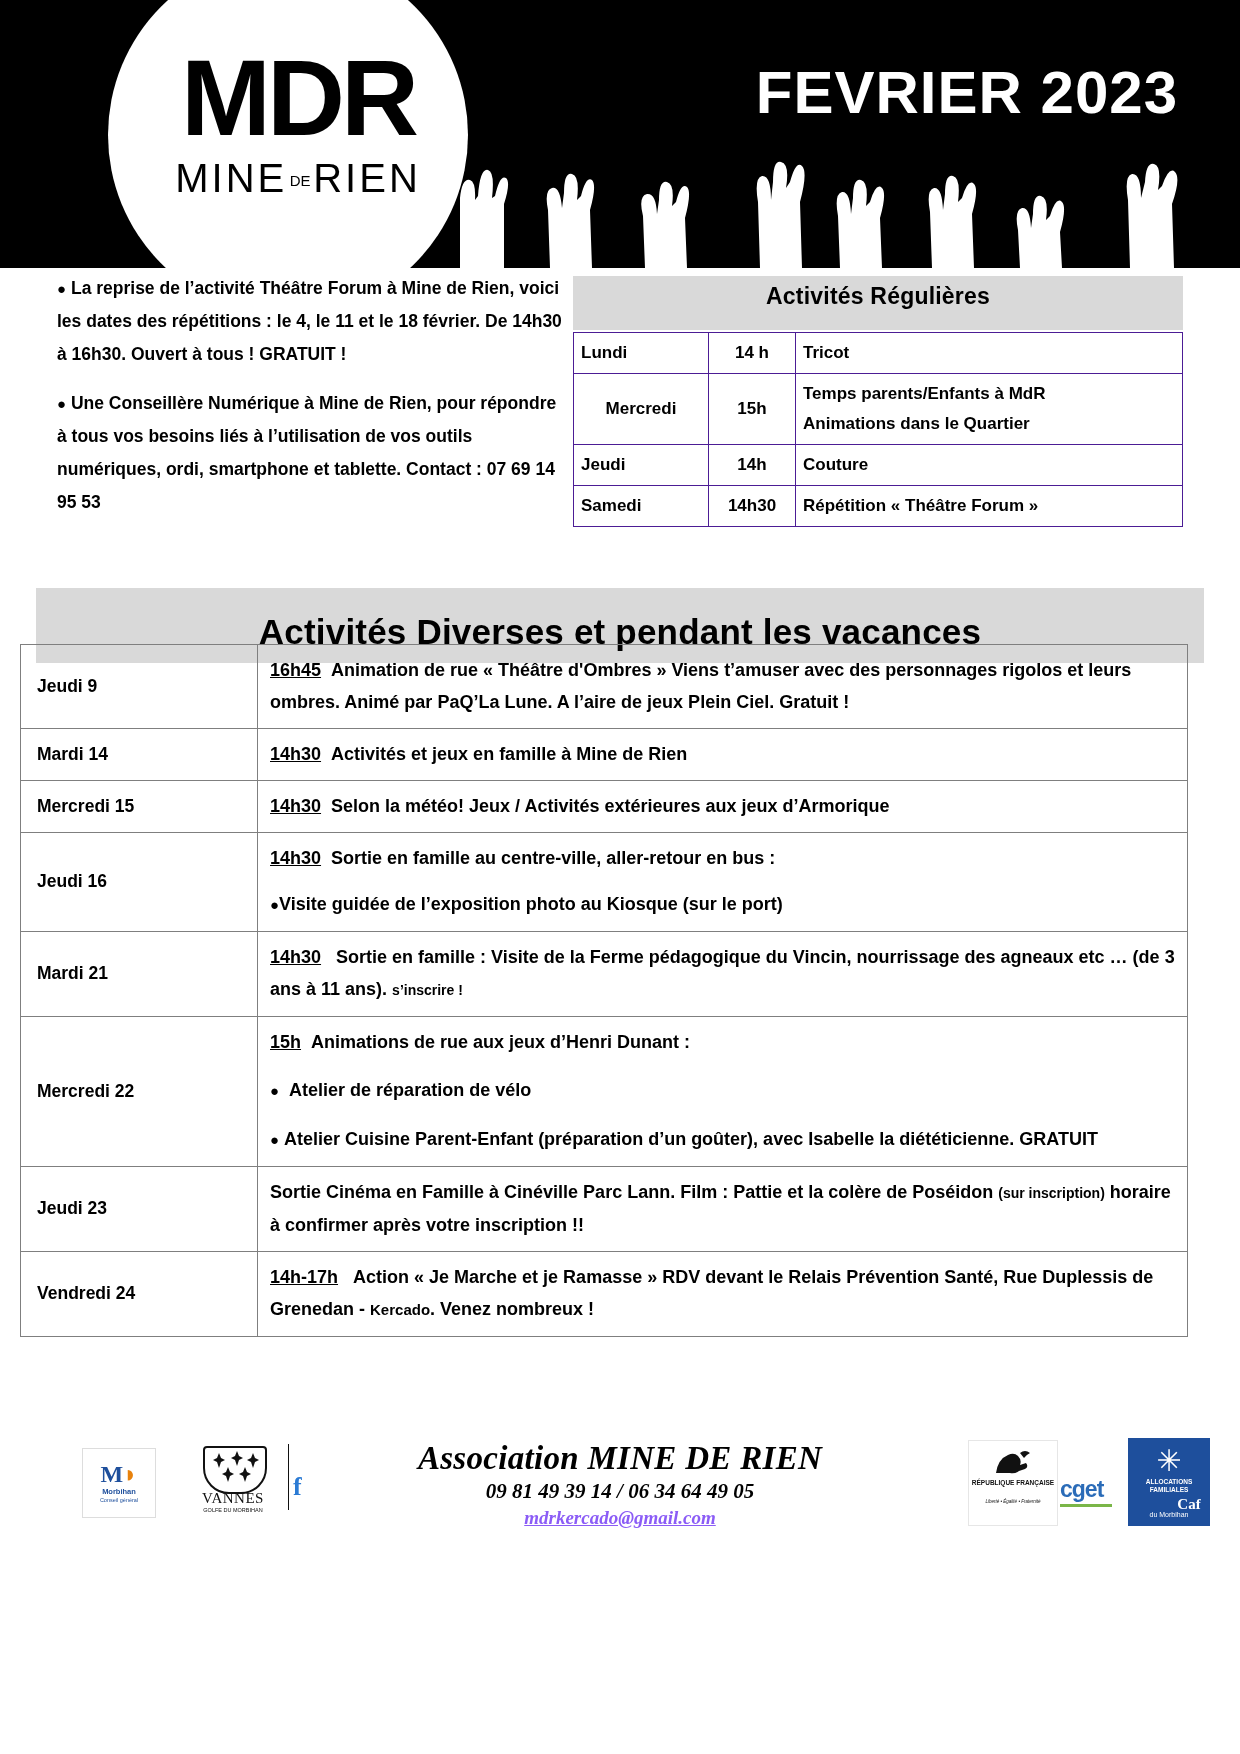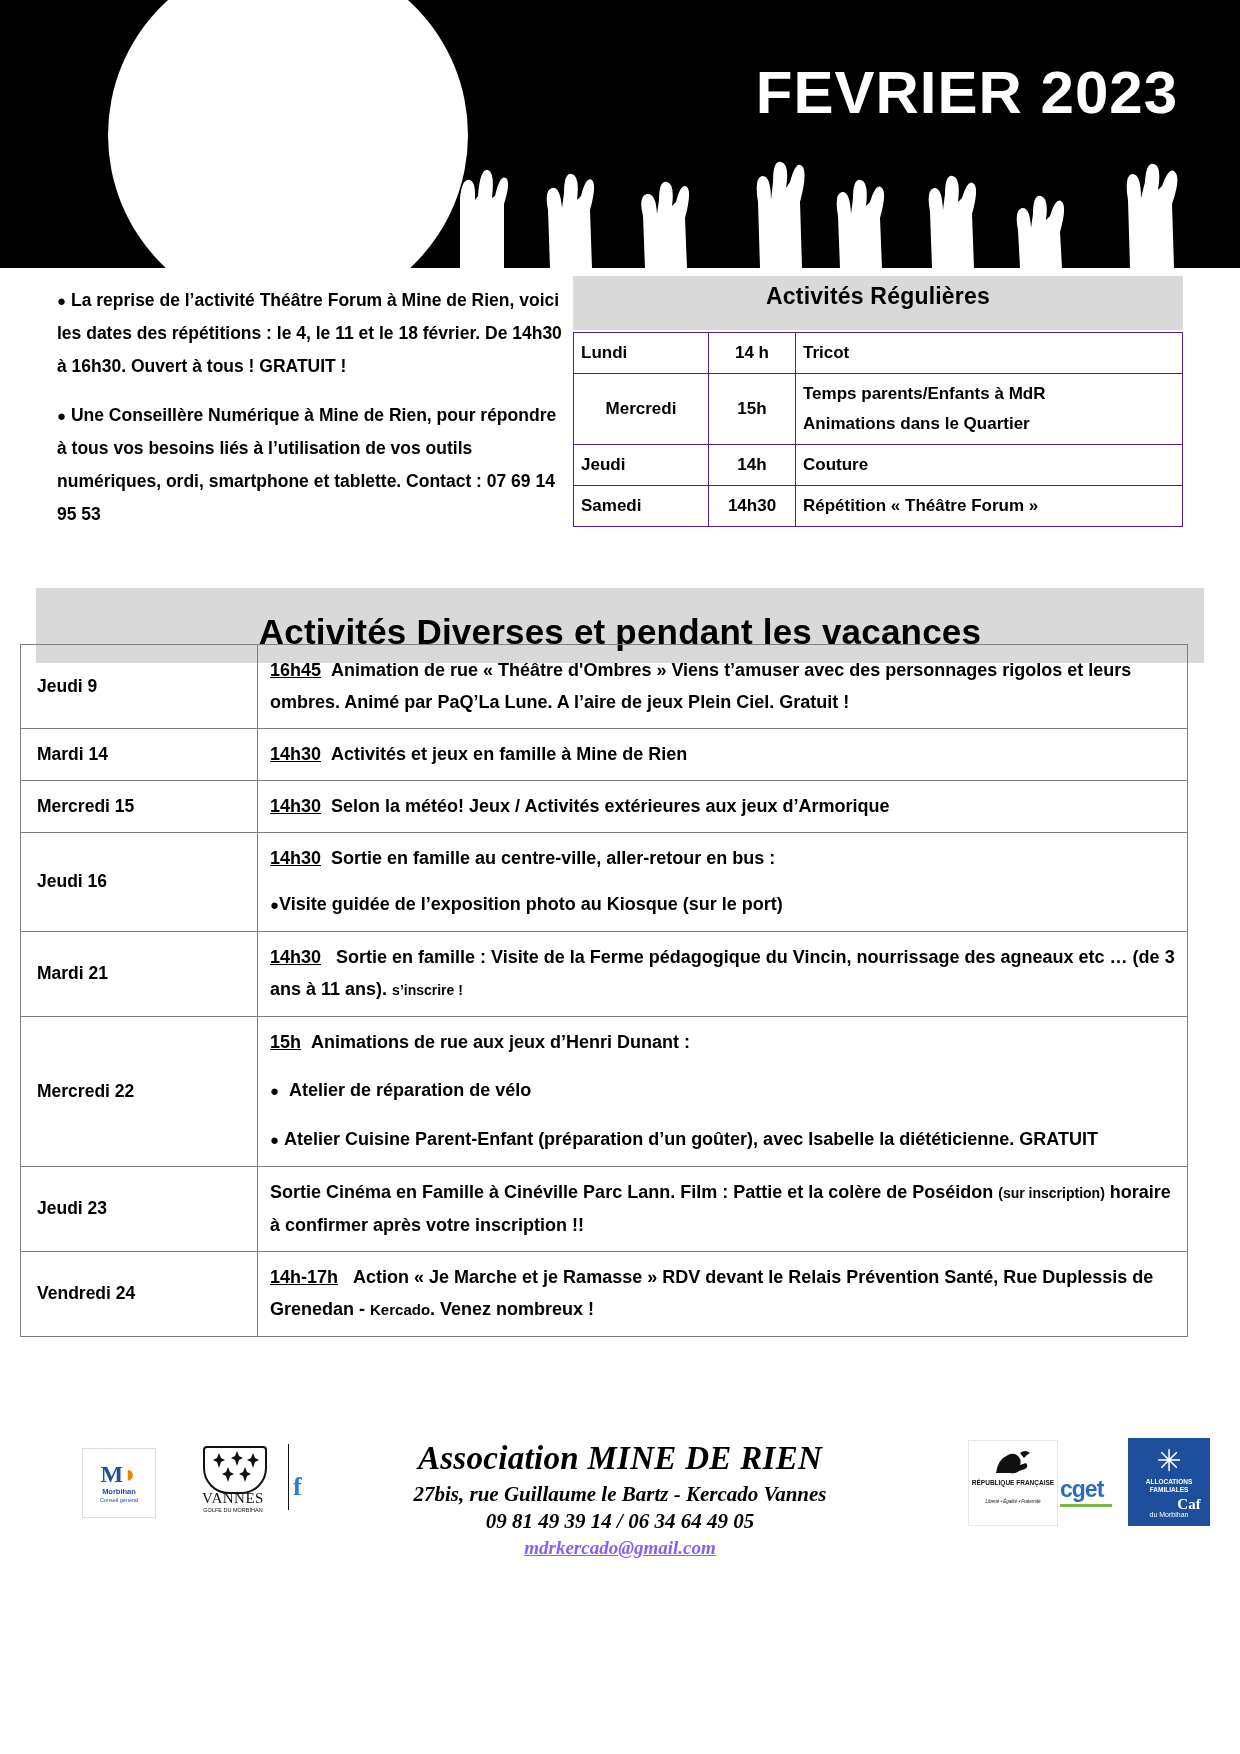--- a/index.html
+++ b/index.html
@@ -100,21 +100,21 @@
 
   
   .mid {
     position: relative;
     width: 1240px;
     padding: 0;
   }
   .intro {
     position: absolute;
     left: 57px;
-    top: 16px;
+    top: 4px;
     width: 512px;
     font-size: 17.5px;
     font-weight: bold;
     line-height: 33px;
   }
   .intro p { margin: 0 0 16px 0; }
   .intro .bullet { font-size: 15px; }
 
   .reg-table-wrap {
     position: absolute;
@@ -344,20 +344,26 @@
   }
 </style>
 </head>
 <body>
 
 <div class="header">
   <div class="header-inner">
 
     <div class="logo-circle-wrap">
       <div class="logo-white-ellipse"></div>
+      <div class="logo-text-block">
+        <div class="logo-mdr">MDR</div>
+        <div class="logo-sub">
+          <span>MINE</span><span class="de"><i>DE</i></span><span>RIEN</span>
+        </div>
+      </div>
     </div>
 
     <svg class="hands" viewBox="0 0 800 130" preserveAspectRatio="none">
       <g fill="#ffffff">
         <path d="M20 130 L20 60 Q22 40 30 42 Q36 44 35 62 L38 58 Q40 30 48 32 Q55 34 52 60 L55 58 Q60 36 66 40 Q71 44 64 66 L64 130 Z"></path>
         <path d="M110 130 L108 72 Q104 52 112 50 Q120 48 122 70 L124 55 Q124 34 132 36 Q140 38 137 62 L141 58 Q146 38 152 42 Q157 47 150 72 L152 130 Z"></path>
         <path d="M205 130 L203 78 Q198 58 207 56 Q216 55 217 76 L219 62 Q219 42 227 44 Q235 46 232 68 L236 64 Q241 44 247 49 Q252 54 245 80 L247 130 Z"></path>
         <path d="M320 130 L318 64 Q314 40 322 38 Q331 37 331 62 L333 44 Q333 22 341 24 Q350 26 346 50 L350 44 Q356 22 362 28 Q368 34 360 64 L362 130 Z"></path>
         <path d="M400 130 L398 78 Q394 56 402 54 Q410 53 411 76 L413 60 Q413 40 421 42 Q429 44 426 68 L430 64 Q436 44 442 50 Q447 55 440 80 L442 130 Z"></path>
         <path d="M492 130 L490 74 Q486 52 494 50 Q502 49 503 72 L505 56 Q505 36 513 38 Q521 40 518 64 L522 60 Q528 40 534 46 Q539 51 532 76 L534 130 Z"></path>
@@ -524,21 +530,20 @@
     </div>
     <div class="lv-word">VANNES</div>
     <div class="lv-tag">GOLFE DU MORBIHAN</div>
   </div>
 
   <div class="fb-divider"></div>
   <div class="fb-icon">f</div>
 
   <div class="footer-center">
     <div class="assoc-name">Association MINE DE RIEN</div>
-    <div class="assoc-addr">27bis, rue Guillaume le Bartz - Kercado Vannes</div>
     <div class="assoc-phone">09 81 49 39 14 / 06 34 64 49 05</div>
     <div class="assoc-mail">mdrkercado@gmail.com</div>
   </div>
 
   <div class="logo-box logo-rf">
     <svg class="rf-marianne" viewBox="0 0 46 30">
       <g fill="#111111">
         <path d="M6 26 q2 -14 12 -18 q6 -3 10 1 q4 4 2 9 l6 -2 q3 4 -1 6 l-6 2 q-4 3 -9 2 z"></path>
         <path d="M30 6 q5 -4 10 0 q-4 2 -6 5 z"></path>
       </g>

